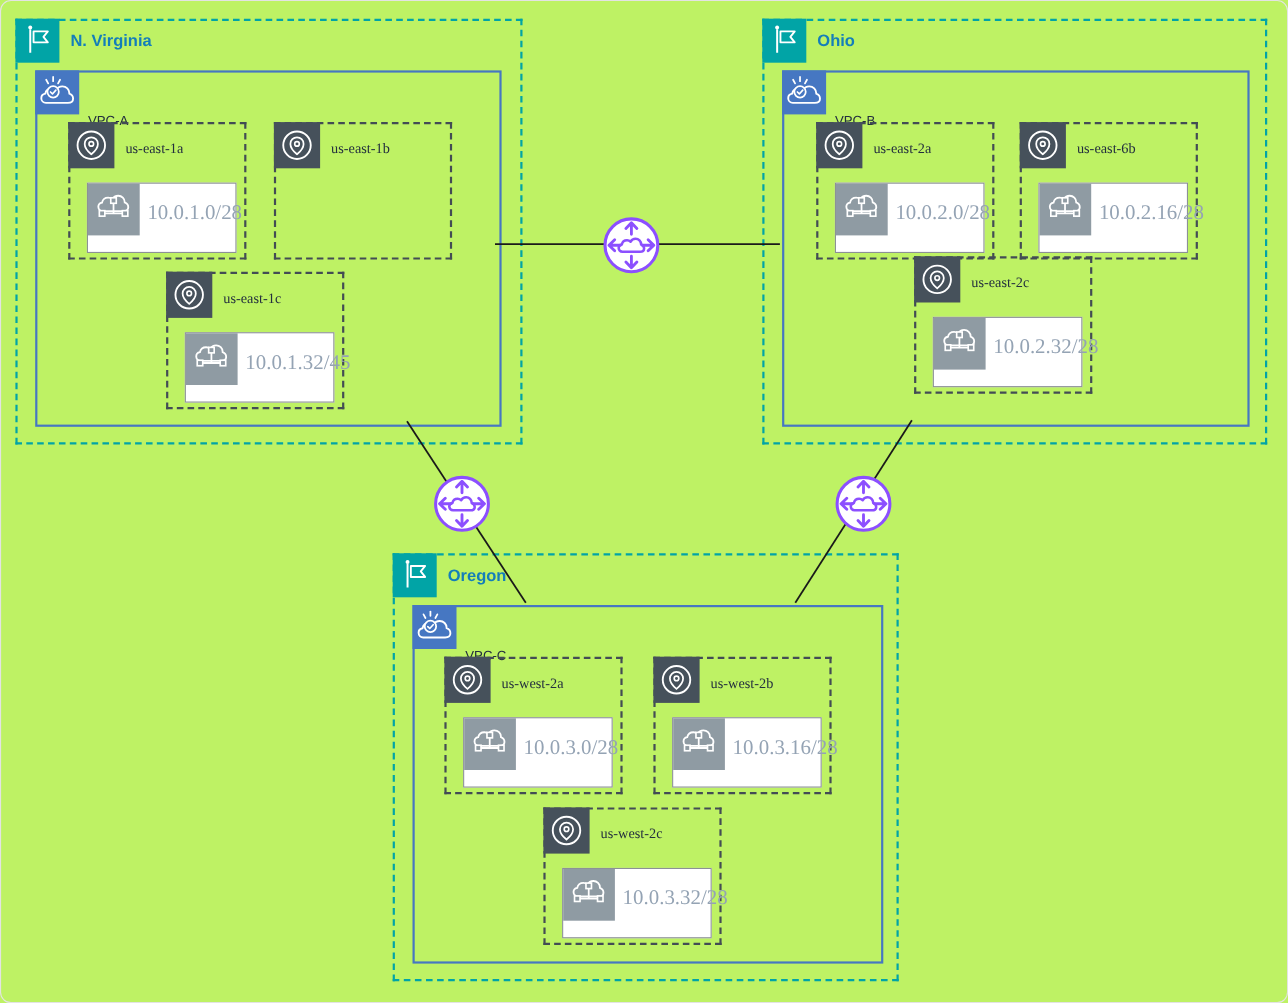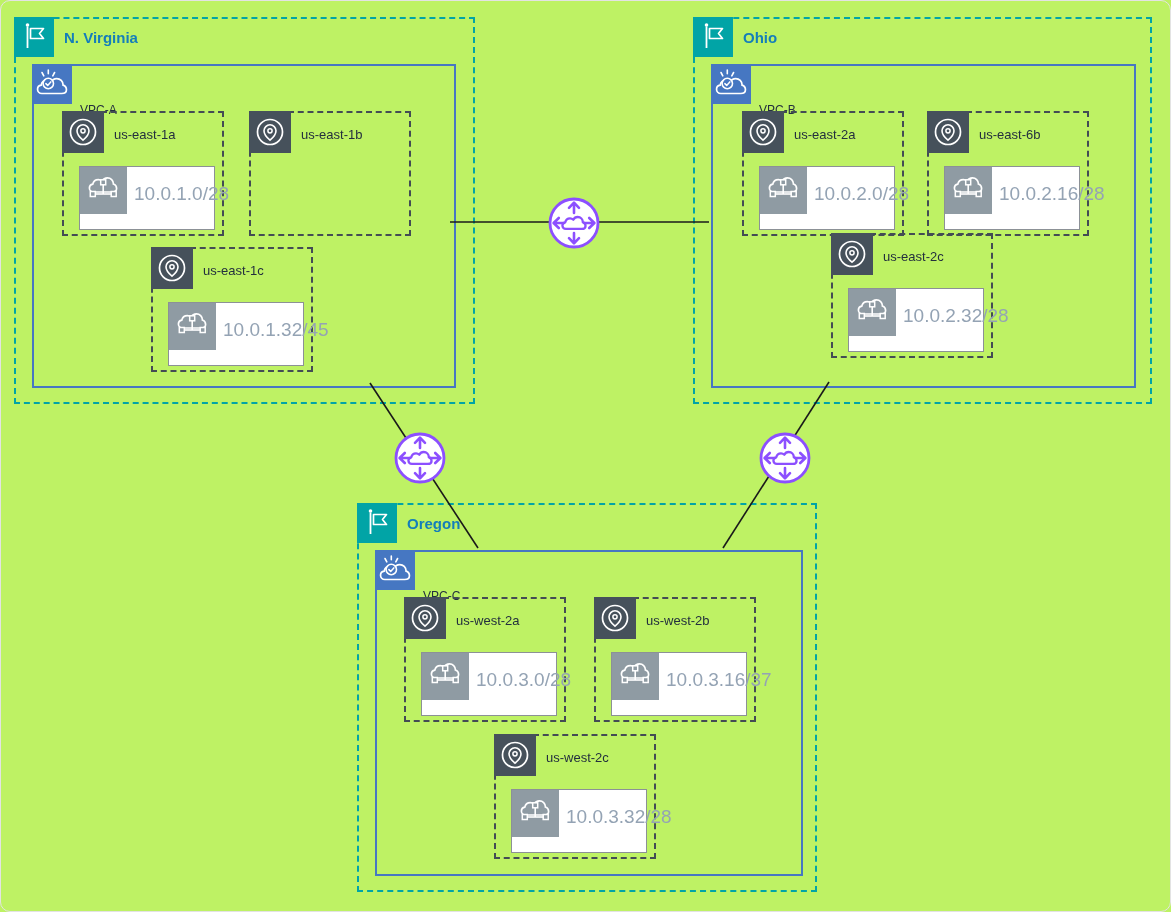--- a/index.html
+++ b/index.html
@@ -10,21 +10,21 @@
   .frame{position:absolute;inset:0;border:1px solid #e3e3e3;border-radius:10px;pointer-events:none;z-index:9;}
 
   .region{position:absolute;border:2px dashed var(--region-teal);z-index:1;}
   .flag{position:absolute;left:-2px;top:-2px;width:40px;height:40px;background:var(--region-teal);}
   .region-label{position:absolute;left:48px;top:10px;font-size:15px;font-weight:bold;color:var(--region-label-blue);white-space:nowrap;}
 
   .vpc{position:absolute;border:2px solid var(--vpc-blue);z-index:2;}
   .vpc-icon{position:absolute;left:-2px;top:-2px;width:40px;height:40px;background:var(--vpc-blue);}
   .vpc-label{position:absolute;left:46px;top:9px;font-size:12px;color:var(--text-dark);white-space:nowrap;margin-top:28px;}
 
-  .az{position:absolute;width:158px;height:121px;border:2px dashed var(--az-border);z-index:3;}
+  .az{position:absolute;width:158px;height:121px;border:2px dashed var(--az-border);z-index:3;font-family:Liberation Serif, serif;}
   .az-icon{position:absolute;left:-2px;top:-2px;width:42px;height:42px;background:var(--az-dark);}
   .az-label{position:absolute;left:50px;top:14px;font-size:13px;color:var(--text-dark);white-space:nowrap;}
 
   .subnet{position:absolute;left:15px;top:53px;width:134px;height:62px;border:1px solid var(--subnet-border);background:#fff;}
   .subnet-icon{position:absolute;left:0;top:0;width:47px;height:47px;background:var(--subnet-gray);}
   .cidr{position:absolute;left:54px;top:16px;font-size:19px;color:var(--subnet-text);white-space:nowrap;}
 
   #lines{position:absolute;left:0;top:0;width:1171px;height:912px;z-index:5;pointer-events:none;}
   .peer{position:absolute;width:56px;height:56px;z-index:6;}
   svg{display:block;}
@@ -288,21 +288,21 @@
           <div class="subnet-icon">
             <svg width="47" height="47" viewBox="0 0 47 47">
               <path transform="translate(6.2,2.6) scale(0.8)" stroke-width="2.1" stroke="#fff" fill="none" d="M9 28 C6 28 4 25.5 4 23 C4 20.5 5.8 18.6 8.2 18.2 C8.9 15 11.8 12.6 15.2 12.6 C17 12.6 18.7 13.3 20 14.4 C21.2 12 23.7 10.4 26.6 10.4 C30.7 10.4 34 13.7 34 17.8 C34 17.9 34 18 34 18.1 C36.3 18.9 38 21 38 23.6 C38 26.6 35.5 28 32.4 28 Z"></path>
               <line x1="23.2" y1="18" x2="23.2" y2="27" stroke="#fff" stroke-width="1.6"></line>
               <line x1="12.8" y1="27" x2="33.8" y2="27" stroke="#fff" stroke-width="1.6"></line>
               <rect x="20.7" y="12.8" width="5" height="5" style="fill:var(--subnet-gray)" stroke="#fff" stroke-width="1.5"></rect>
               <rect x="10.3" y="24.5" width="5" height="5" style="fill:var(--subnet-gray)" stroke="#fff" stroke-width="1.5"></rect>
               <rect x="31.2" y="24.5" width="5" height="5" style="fill:var(--subnet-gray)" stroke="#fff" stroke-width="1.5"></rect>
             </svg>
           </div>
-          <div class="cidr">10.0.3.16/37</div>
+          <div class="cidr">10.0.3.16/28</div>
         </div>
       </div>
 
       <div class="az" style="left:117px;top:182px">
         <div class="az-icon">
           <svg width="42" height="42" viewBox="0 0 42 42">
             <circle cx="21" cy="21" r="12.5" fill="none" stroke="#fff" stroke-width="1.7"></circle>
             <path d="M21 13.8 c-3.3 0 -6 2.7 -6 6 0 4.5 6 9.4 6 9.4 s6 -4.9 6 -9.4 c0 -3.3 -2.7 -6 -6 -6 z" fill="none" stroke="#fff" stroke-width="1.6"></path>
             <circle cx="21" cy="19.8" r="2.1" fill="none" stroke="#fff" stroke-width="1.5"></circle>
           </svg>

